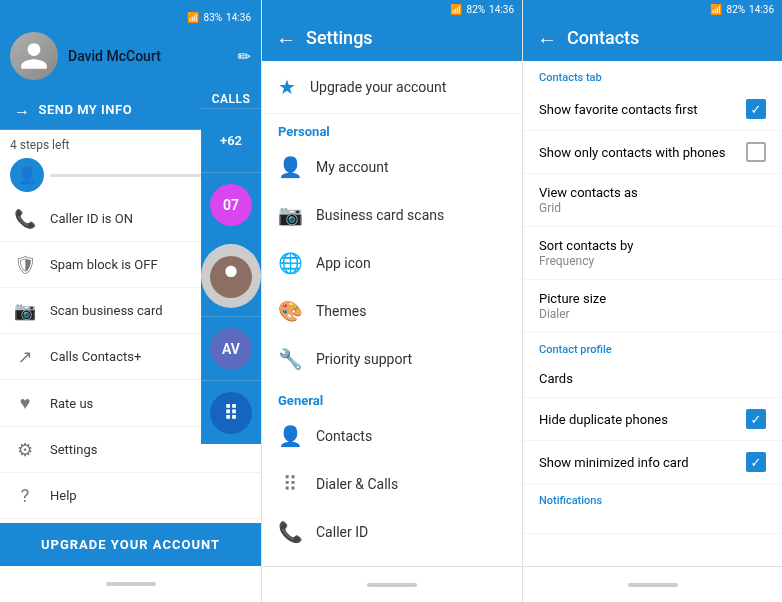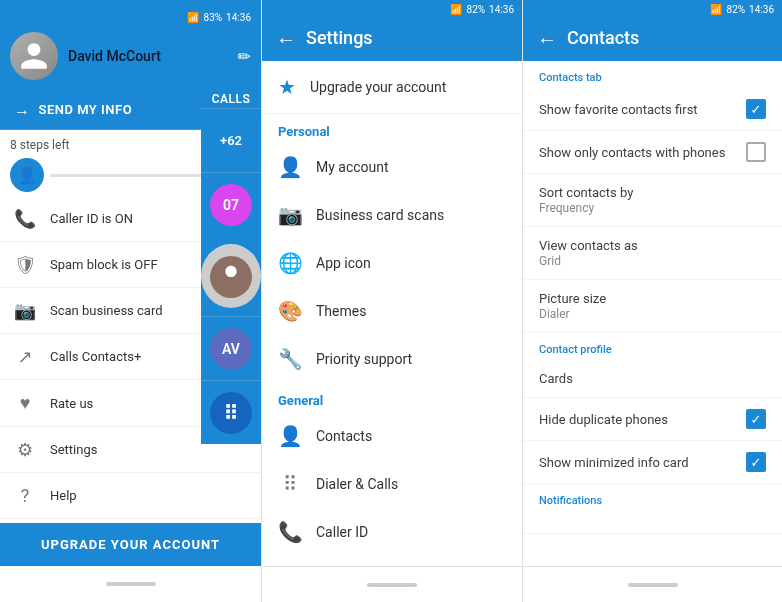--- a/index.html
+++ b/index.html
@@ -270,21 +270,21 @@
     .contacts-item {
       display: flex;
       align-items: center;
       justify-content: space-between;
       padding: 11px 16px;
       font-size: 13px;
       color: #333;
       border-bottom: 1px solid #f5f5f5;
     }
     .contacts-item-left { flex: 1; }
-    .contacts-item-label { font-size: 13px; color: #404040; }
+    .contacts-item-label { font-size: 13px; color: #000000; }
     .contacts-item-sub { font-size: 12px; color: #888; margin-top: 1px; }
     .checkbox-checked {
       width: 20px; height: 20px;
       background: #1a88d4;
       border-radius: 2px;
       display: flex; align-items: center; justify-content: center;
       color: #fff; font-size: 13px;
       flex-shrink: 0;
     }
     .checkbox-unchecked {
@@ -390,21 +390,21 @@
     </div>
   </div>
 
   <div class="send-my-info-btn">
     <span class="send-arrow">→</span>
     <span>SEND MY INFO</span>
   </div>
 
   <div class="steps-bar">
     <span class="close-steps">✕</span>
-    <div class="steps-text">8 steps left</div>
+    <div class="steps-text">4 steps left</div>
     <div class="step-icons">
       <div class="step-icon-btn active">👤</div>
       <div class="step-progress"></div>
       <div class="step-icon-btn inactive">📞</div>
     </div>
   </div>
 
   <div class="calls-panel">
     <span class="calls-label">CALLS</span>
     <div class="call-contact">
@@ -557,32 +557,32 @@
       <div class="checkbox-checked">✓</div>
     </div>
     <div class="contacts-item">
       <div class="contacts-item-left">
         <div class="contacts-item-label">Show only contacts with phones</div>
       </div>
       <div class="checkbox-unchecked"></div>
     </div>
     <div class="contacts-item">
       <div class="contacts-item-left">
+        <div class="contacts-item-label">View contacts as</div>
+        <div class="contacts-item-sub">Grid</div>
+      </div>
+    </div>
+    <div class="contacts-item">
+      <div class="contacts-item-left">
         <div class="contacts-item-label">Sort contacts by</div>
         <div class="contacts-item-sub">Frequency</div>
       </div>
     </div>
     <div class="contacts-item">
       <div class="contacts-item-left">
-        <div class="contacts-item-label">View contacts as</div>
-        <div class="contacts-item-sub">Grid</div>
-      </div>
-    </div>
-    <div class="contacts-item">
-      <div class="contacts-item-left">
         <div class="contacts-item-label">Picture size</div>
         <div class="contacts-item-sub">Dialer</div>
       </div>
     </div>
 
     <div class="contacts-section-label">Contact profile</div>
     <div class="contacts-item">
       <div class="contacts-item-left">
         <div class="contacts-item-label">Cards</div>
       </div>

